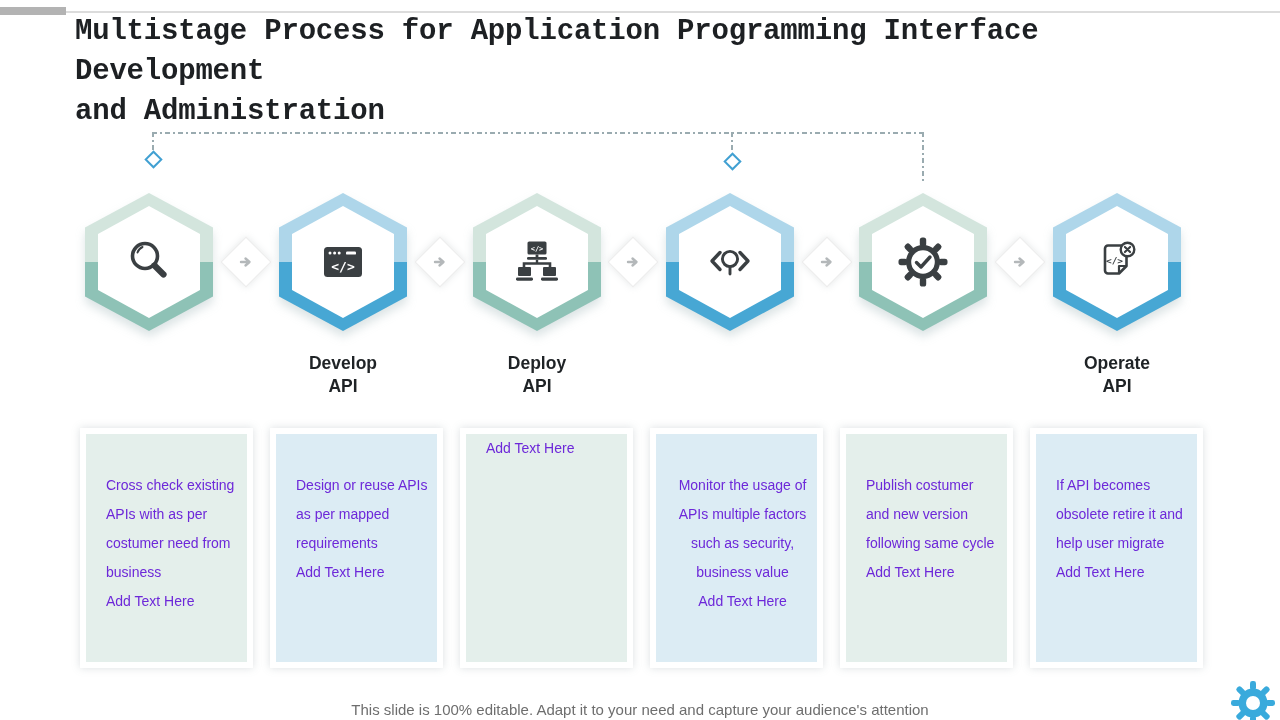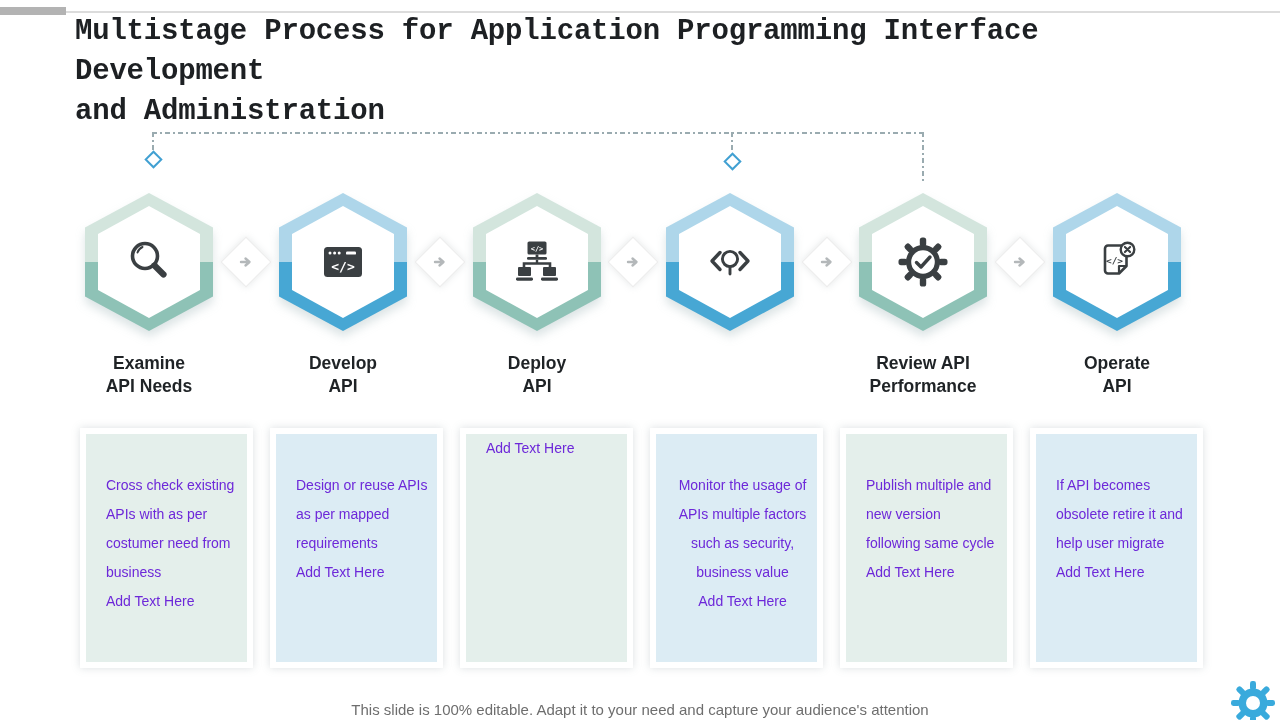--- a/index.html
+++ b/index.html
@@ -220,36 +220,28 @@
       <path d="M3,8 h7 M7.5,4.5 L11.5,8 L7.5,11.5" stroke="#b4b8ba" stroke-width="2.4" fill="none" stroke-linecap="round" stroke-linejoin="round"></path>
     </svg>
   </div>
   <div class="flow-arrow" style="left:1002px;">
     <div class="flow-diamond"></div>
     <svg class="flow-glyph" width="16" height="16" viewBox="0 0 16 16">
       <path d="M3,8 h7 M7.5,4.5 L11.5,8 L7.5,11.5" stroke="#b4b8ba" stroke-width="2.4" fill="none" stroke-linecap="round" stroke-linejoin="round"></path>
     </svg>
   </div>
 
-  <div class="stage-label" style="left:54px;">
-    <span>Examine</span>
-    <span>API Needs</span>
-  </div>
   <div class="stage-label" style="left:248px;">
     <span>Develop</span>
     <span>API</span>
   </div>
   <div class="stage-label" style="left:442px;">
     <span>Deploy</span>
     <span>API</span>
   </div>
-  <div class="stage-label" style="left:828px;">
-    <span>Review API</span>
-    <span>Performance</span>
-  </div>
   <div class="stage-label" style="left:1022px;">
     <span>Operate</span>
     <span>API</span>
   </div>
 
   <div class="desc-box green-bg" style="left:80px;">
     <p class="desc-text">Cross check existing APIs with as per costumer need from business</p>
     <p class="desc-cta">Add Text Here</p>
   </div>
   <div class="desc-box blue-bg" style="left:270px;">
@@ -257,21 +249,21 @@
     <p class="desc-cta">Add Text Here</p>
   </div>
   <div class="desc-box green-bg" style="left:460px;">
     <p class="desc-cta">Add Text Here</p>
   </div>
   <div class="desc-box blue-bg" style="left:650px;text-align:center;">
     <p class="desc-text">Monitor the usage of APIs multiple factors such as security, business value</p>
     <p class="desc-cta">Add Text Here</p>
   </div>
   <div class="desc-box green-bg" style="left:840px;">
-    <p class="desc-text">Publish multiple and new version following same cycle</p>
+    <p class="desc-text">Publish costumer and new version following same cycle</p>
     <p class="desc-cta">Add Text Here</p>
   </div>
   <div class="desc-box blue-bg" style="left:1030px;">
     <p class="desc-text">If API becomes obsolete retire it and help user migrate</p>
     <p class="desc-cta">Add Text Here</p>
   </div>
 
   <div class="footer-note">This slide is 100% editable. Adapt it to your need and capture your audience's attention</div>
 
   <svg class="brand-gear" width="44" height="44" viewBox="0 0 44 44">

